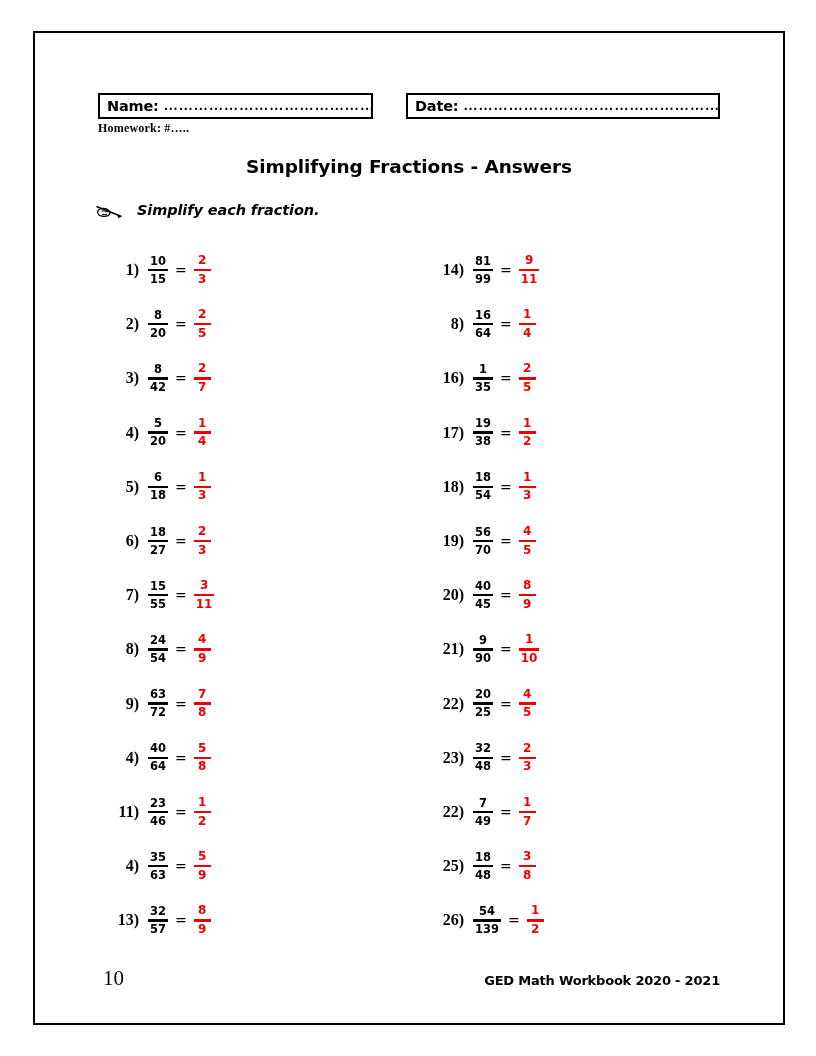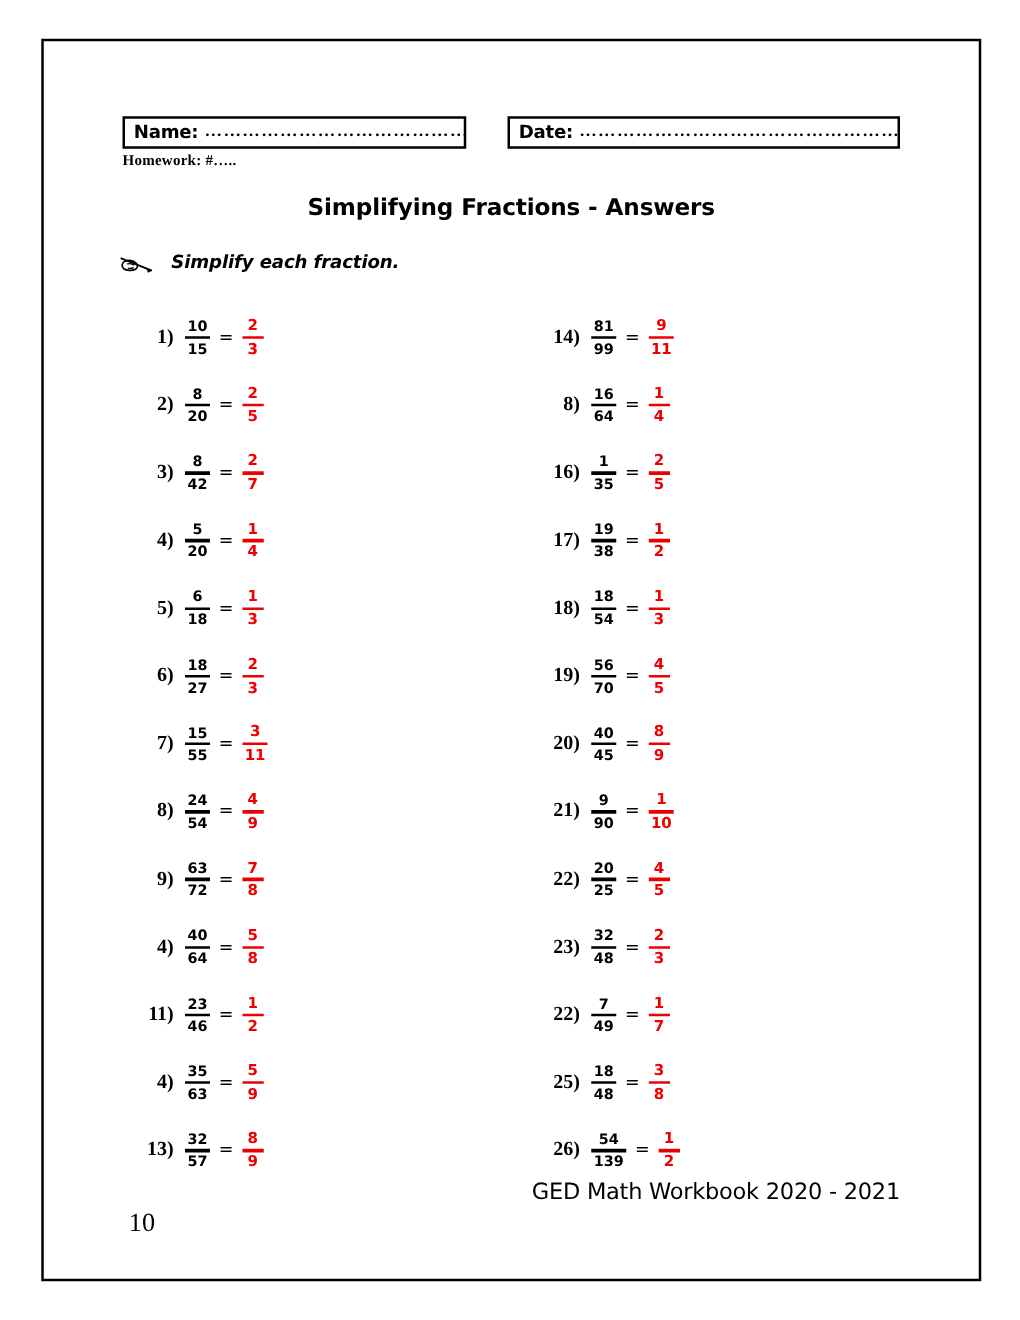--- a/index.html
+++ b/index.html
@@ -195,24 +195,24 @@
   .page-number {
     position: absolute;
     left: 70px;
     top: 935px;
     font-family: "Liberation Serif", serif;
     font-size: 21px;
   }
   .footer-note {
     position: absolute;
     right: 65px;
-    top: 912px;
+    top: 942px;
     font-family: "DejaVu Sans", sans-serif;
-    font-weight: normal;
-    font-size: 18px;
+    font-weight: bold;
+    font-size: 13px;
     letter-spacing: -0.2px;
     white-space: nowrap;
   }
 </style>
 </head>
 <body>
 
 <div class="page-border"></div>
 
 <div class="content">

